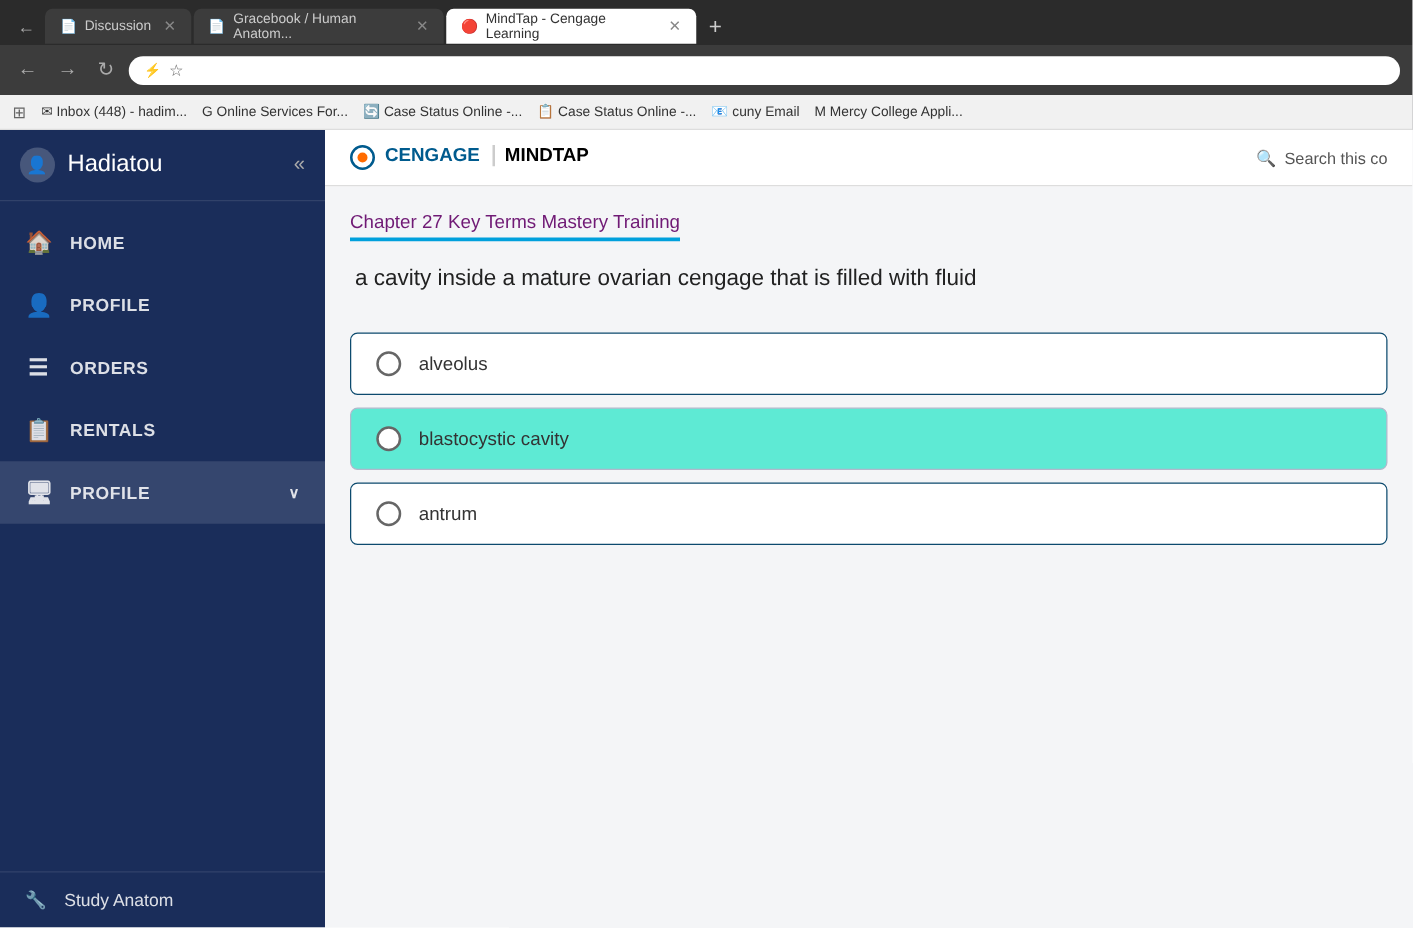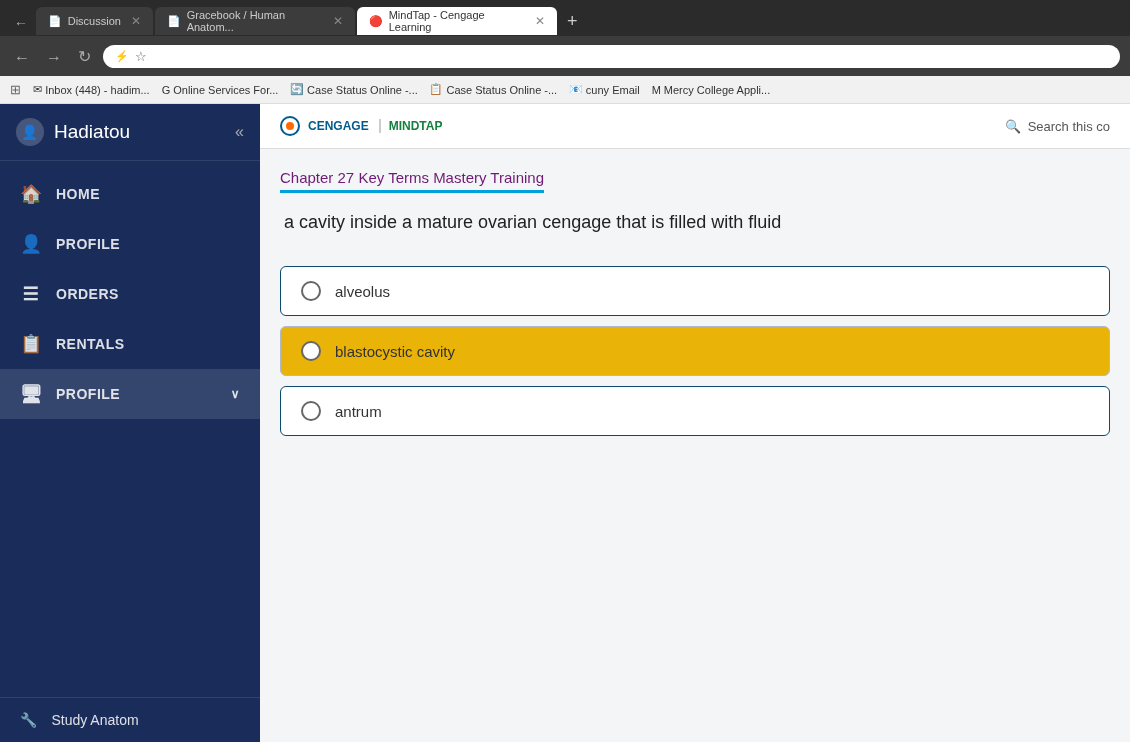--- a/index.html
+++ b/index.html
@@ -34,29 +34,29 @@
     .sidebar-item { display: flex; align-items: center; padding: 14px 20px; cursor: pointer; gap: 14px; font-size: 14px; font-weight: 600; letter-spacing: 0.5px; color: rgba(255,255,255,0.85); }
     .sidebar-item .item-icon { font-size: 18px; width: 22px; text-align: center; }
     .sidebar-item.courses { background: rgba(255,255,255,0.12); }
     .courses-chevron { margin-left: auto; font-size: 12px; }
     .sidebar-bottom { padding: 14px 20px; border-top: 1px solid rgba(255,255,255,0.1); cursor: pointer; }
     .sidebar-bottom-item { display: flex; align-items: center; gap: 14px; font-size: 14px; font-weight: 500; color: rgba(255,255,255,0.85); }
 
     
     .main-content { flex: 1; display: flex; flex-direction: column; background: #f4f5f7; overflow: hidden; }
     .app-header { background: #fff; padding: 12px 20px; border-bottom: 1px solid #ddd; display: flex; align-items: center; justify-content: space-between; }
-    .cengage-logo { display: flex; align-items: center; gap: 8px; font-size: 12px; font-weight: 600; color: #333; }
+    .cengage-logo { display: flex; align-items: flex-start; gap: 8px; font-size: 15px; font-weight: 600; color: #333; }
     .cengage-logo .logo-text { color: #005b8e; font-weight: 700; }
-    .mindtap-text { color: #15803d; font-weight: 600; border-left: 2px solid #ccc; padding-left: 8px; margin-left: 2px; }
+    .mindtap-text { color: #000000; font-weight: 600; border-left: 2px solid #ccc; padding-left: 8px; margin-left: 2px; }
     .header-search { display: flex; align-items: center; gap: 6px; color: #555; font-size: 13px; cursor: pointer; }
     .content-area { flex: 1; padding: 20px; overflow-y: auto; }
     .chapter-title { font-size: 15px; color: #701a75; font-weight: 400; margin-bottom: 16px; padding-bottom: 4px; border-bottom: 3px solid #00a0dc; display: inline-block; }
     .question-text { font-size: 18px; color: #222; line-height: 1.5; margin-bottom: 30px; padding-left: 4px; }
     .answer-option { display: flex; align-items: center; gap: 14px; padding: 14px 20px; margin-bottom: 10px; background: #fff; border: 1px solid #0c4a6e; border-radius: 6px; cursor: pointer; font-size: 15px; color: #333; }
-    .answer-option.selected { background: #eab308; border-color: #b0b8cc; }
+    .answer-option.selected { background: #5eead4; border-color: #b0b8cc; }
     .radio-circle { width: 20px; height: 20px; border-radius: 50%; border: 2px solid #666; flex-shrink: 0; display: flex; align-items: center; justify-content: center; }
     .radio-circle.filled { background: #fff; }
   </style>
 </head>
 <body>
 
 <div class="browser-chrome">
   <div class="tab-bar">
     <div class="tab-arrow">←</div>
     <div class="tab">

